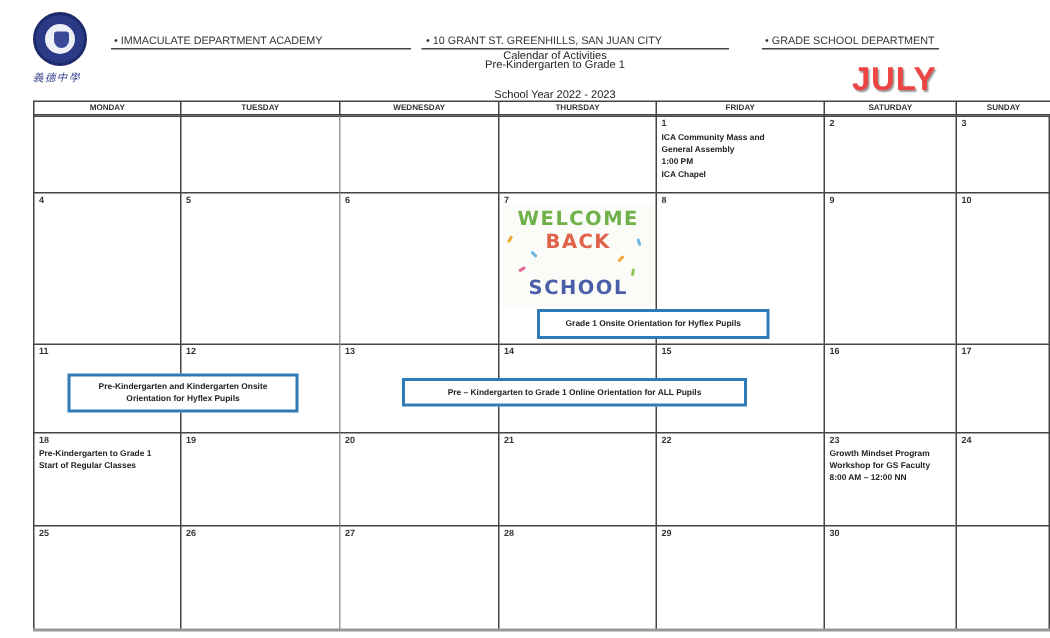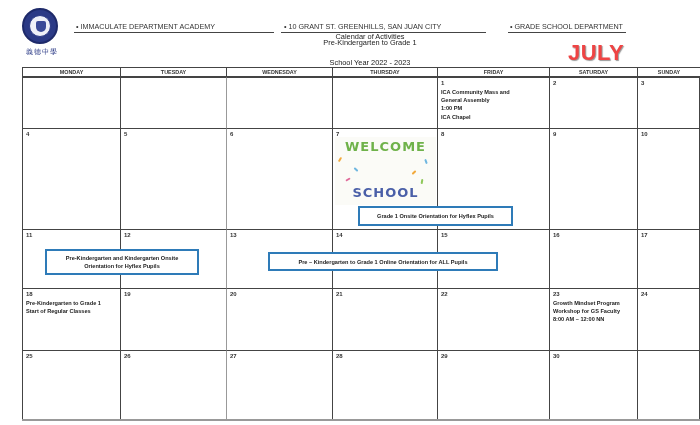--- a/index.html
+++ b/index.html
@@ -5,22 +5,22 @@
     * { box-sizing: border-box; margin: 0; padding: 0; }
     html, body { width: 700px; height: 425px; background: #ffffff; overflow: hidden; }
     body { font-family: "Liberation Sans", sans-serif; color: #222; position: relative; }
 
     .logo { position: absolute; left: 22px; top: 8px; width: 36px; height: 36px; border-radius: 50%;
       background: #2b3a86; border: 2px solid #1e2a6a; }
     .logo .inner { position: absolute; left: 5px; top: 5px; width: 22px; height: 22px; border-radius: 50%;
       background: #eef0f8; border: 1px solid #2b3a86; }
     .logo .shield { position: absolute; left: 6px; top: 5px; width: 10px; height: 11px; background: #3a4a98;
       border-radius: 2px 2px 5px 5px; }
-    .logo-caption { position: absolute; left: 22px; top: 47px; width: 40px; font-size: 7px; color: #2b3a86; text-align: center;
-      font-family: "DejaVu Serif", serif; letter-spacing: 1px; }
+    .logo-caption { position: absolute; left: 22px; top: 47px; width: 40px; font-size: 7px; color: #2b3a86; text-align: left;
+      font-family: "DejaVu Serif", serif; letter-spacing: 1px; font-style: italic; }
 
     .header-line { position: absolute; top: 22px; font-size: 7.2px; color: #333; white-space: nowrap; }
     .header-rule { position: absolute; top: 32px; height: 1px; background: #444; }
 
     .subtitle { position: absolute; left: 260px; width: 220px; text-align: center; font-size: 7.4px; color: #222; }
     .month { position: absolute; left: 568px; top: 40px; font-size: 22px; font-weight: bold; color: #ef4444;
       font-family: "Liberation Sans", sans-serif; letter-spacing: 0.5px; text-shadow: 1px 1px 1px #999; }
 
     .calendar { position: absolute; left: 22px; top: 67px; width: 678px; }
     .grid-header { position: absolute; top: 0; height: 10px; border-top: 1px solid #444; border-bottom: 1px solid #444; }
@@ -192,20 +192,21 @@
     <div class="cell" style="left: 549px; top: 350px; width: 88px; height: 70px;">
       <div class="day-num">30</div>
     </div>
     <div class="cell" style="left: 637px; top: 350px; width: 63px; height: 70px; border-right: 1px solid rgb(68, 68, 68);">
       <div class="day-num"></div>
     </div>
   </div>
 
 <div class="welcome">
   <div class="line" style="top:2px; font-size:13px; color:#6fb24a;">WELCOME</div>
+  <div class="line" style="top:17px; font-size:13px; color:#e0624a;">BACK</div>
   <div class="line" style="top:48px; font-size:13px; color:#4a5fa8;">SCHOOL</div>
   <div class="confetti" style="left:4px; top:20px; background:#f2a93b; transform:rotate(30deg);"></div>
   <div class="confetti" style="left:90px; top:22px; background:#6fb7e0; transform:rotate(-20deg);"></div>
   <div class="confetti" style="left:12px; top:40px; background:#e06a9a; transform:rotate(60deg);"></div>
   <div class="confetti" style="left:86px; top:42px; background:#8fc85a; transform:rotate(10deg);"></div>
   <div class="confetti" style="left:20px; top:30px; background:#6fb7e0; transform:rotate(-45deg);"></div>
   <div class="confetti" style="left:78px; top:33px; background:#f2a93b; transform:rotate(45deg);"></div>
 </div>
 
 <div class="event-box" style="left:358px; top:206px; width:155px; height:20px;">

